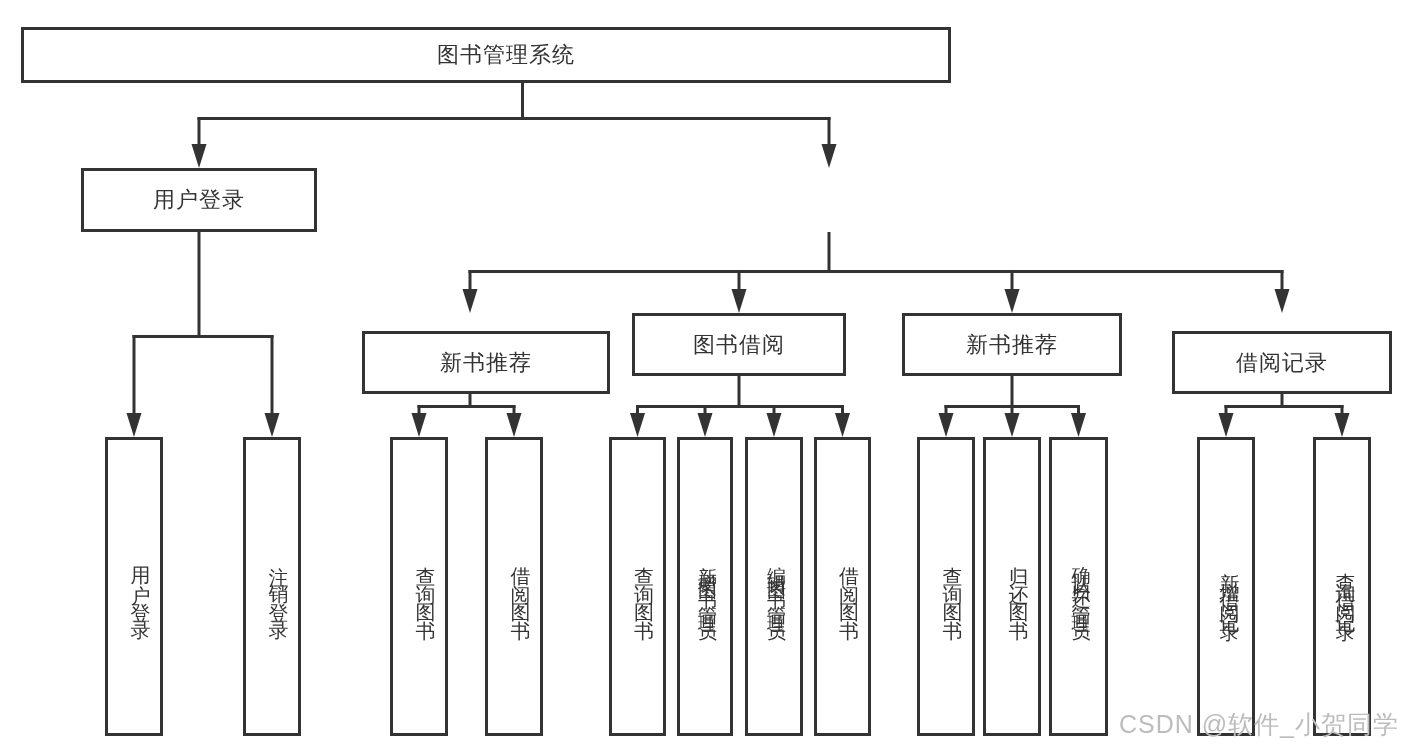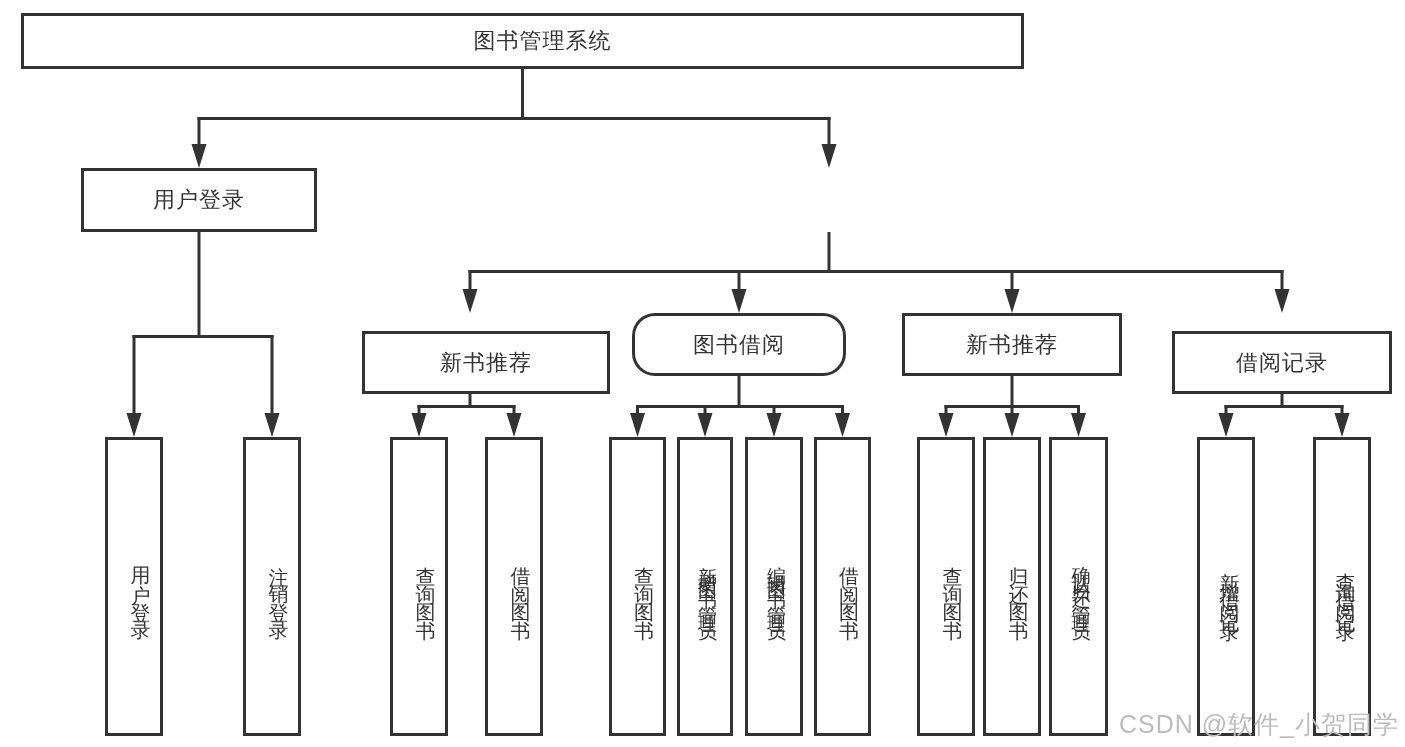--- a/index.html
+++ b/index.html
@@ -25,25 +25,25 @@
     top:437px;height:299px;
     writing-mode:vertical-lr;
     text-orientation:upright;
     font-size:20px;
     line-height:1;
   }
   .ls4{letter-spacing:18px;padding-block-start:14px;}
   .ls6{letter-spacing:10px;padding-block-start:8px;}
   .ls9{letter-spacing:8px;font-size:19px;padding-block-start:6px;}
 
-  .n-root {left:21px;  top:13px;  width:1003px;height:56px;padding-left:40px;}
+  .n-root {left:21px;  top:27px;  width:930px;height:56px;padding-left:40px;}
   .n-l2-0 {left:81px;  top:168px; width:236px; height:64px;}
   .n-l2-1 {left:711px; top:168px; width:236px; height:64px;}
   .n-l3-0 {left:362px; top:331px; width:248px; height:63px;}
-  .n-l3-1 {left:632px; top:313px; width:214px; height:63px;border-radius:23px;}
+  .n-l3-1 {left:632px; top:313px; width:214px; height:63px;}
   .n-l3-2 {left:902px; top:313px; width:220px; height:63px;}
   .n-l3-3 {left:1172px;top:313px; width:220px; height:63px;margin-top:18px;}
   .n-leaf-0 {left:105px; width:58px;}
   .n-leaf-1 {left:243px; width:58px;}
   .n-leaf-2 {left:390px; width:58px;}
   .n-leaf-3 {left:485px; width:58px;}
   .n-leaf-4 {left:609px; width:57px;}
   .n-leaf-5 {left:677px; width:56px;}
   .n-leaf-6 {left:745px; width:58px;}
   .n-leaf-7 {left:814px; width:57px;}

